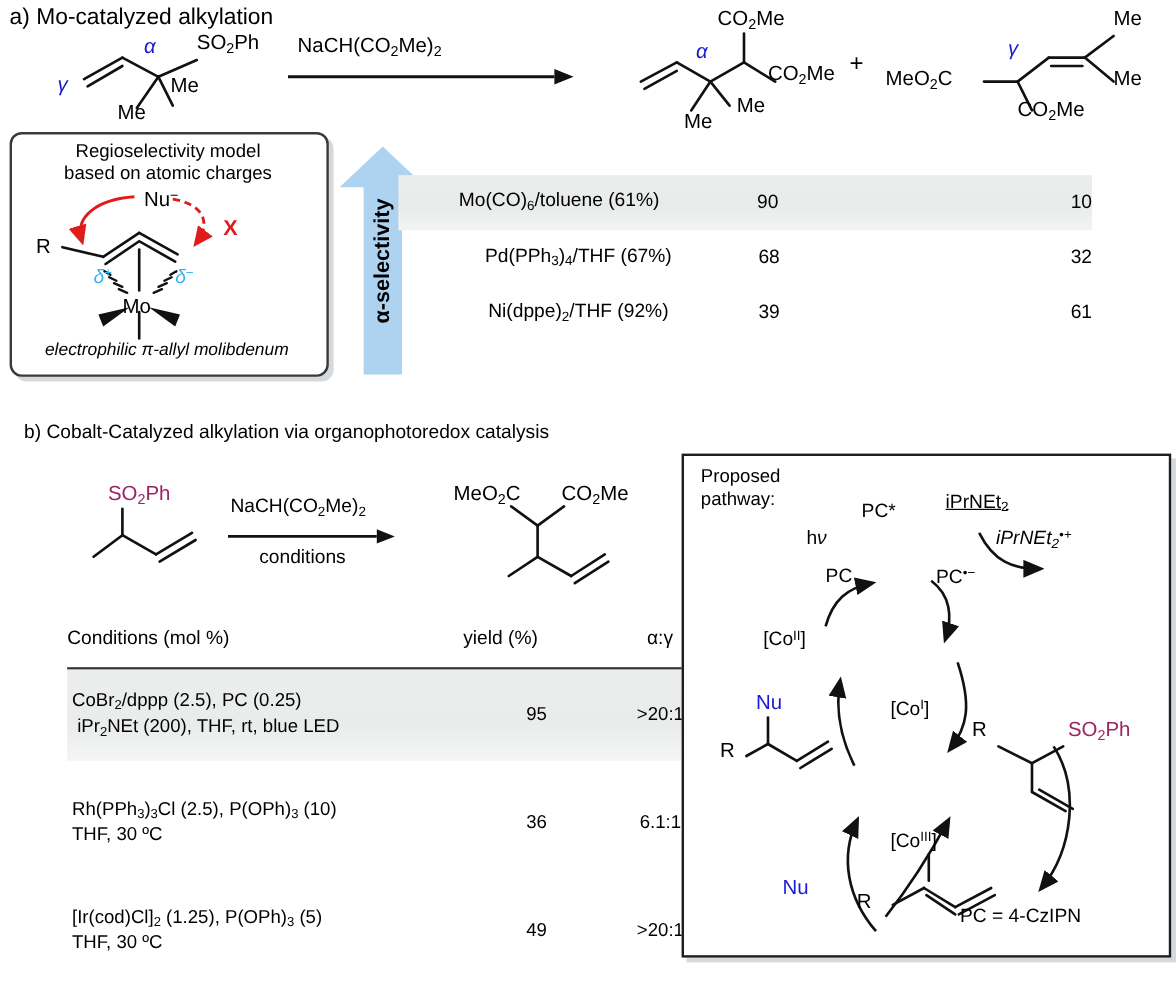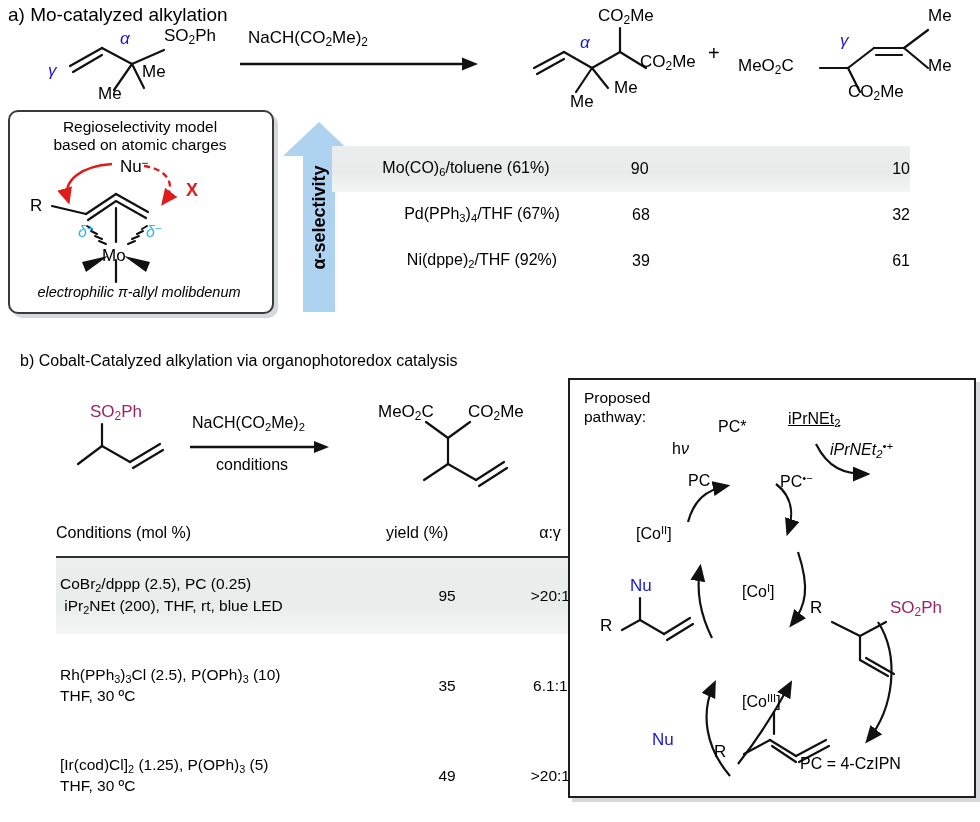--- a/index.html
+++ b/index.html
@@ -249,21 +249,21 @@
       CoBr<sub>2</sub>/dppp (2.5), PC (0.25)<br>&nbsp;iPr<sub>2</sub>NEt (200), THF, rt, blue LED
     </div>
     <div class="b1">95</div>
     <div class="b2">&gt;20:1</div>
   </div>
 
   <div class="rowB" style="margin-top:14px;">
     <div class="b0">
       Rh(PPh<sub>3</sub>)<sub>3</sub>Cl (2.5), P(OPh)<sub>3</sub> (10)<br><span>THF, 30 ºC</span>
     </div>
-    <div class="b1">35</div>
+    <div class="b1">36</div>
     <div class="b2">6.1:1</div>
   </div>
 
   <div class="rowB" style="margin-top:14px;">
     <div class="b0">
       [Ir(cod)Cl]<sub>2</sub> (1.25), P(OPh)<sub>3</sub> (5)<br><span>THF, 30 ºC</span>
     </div>
     <div class="b1">49</div>
     <div class="b2">&gt;20:1</div>
   </div>

